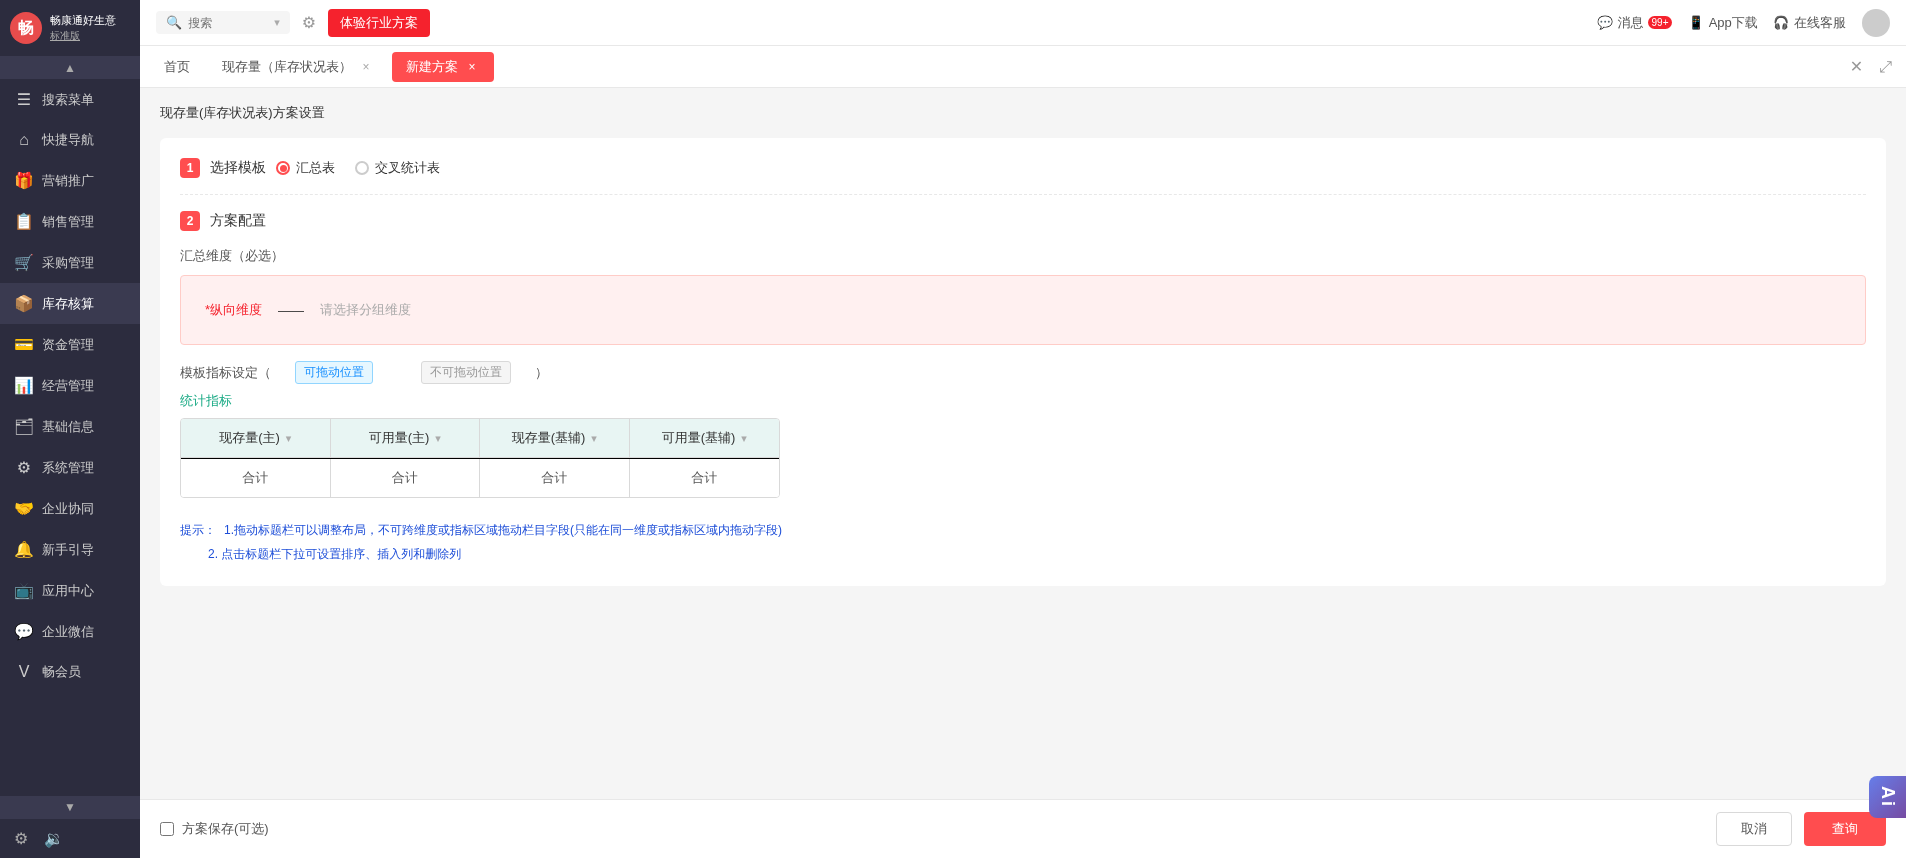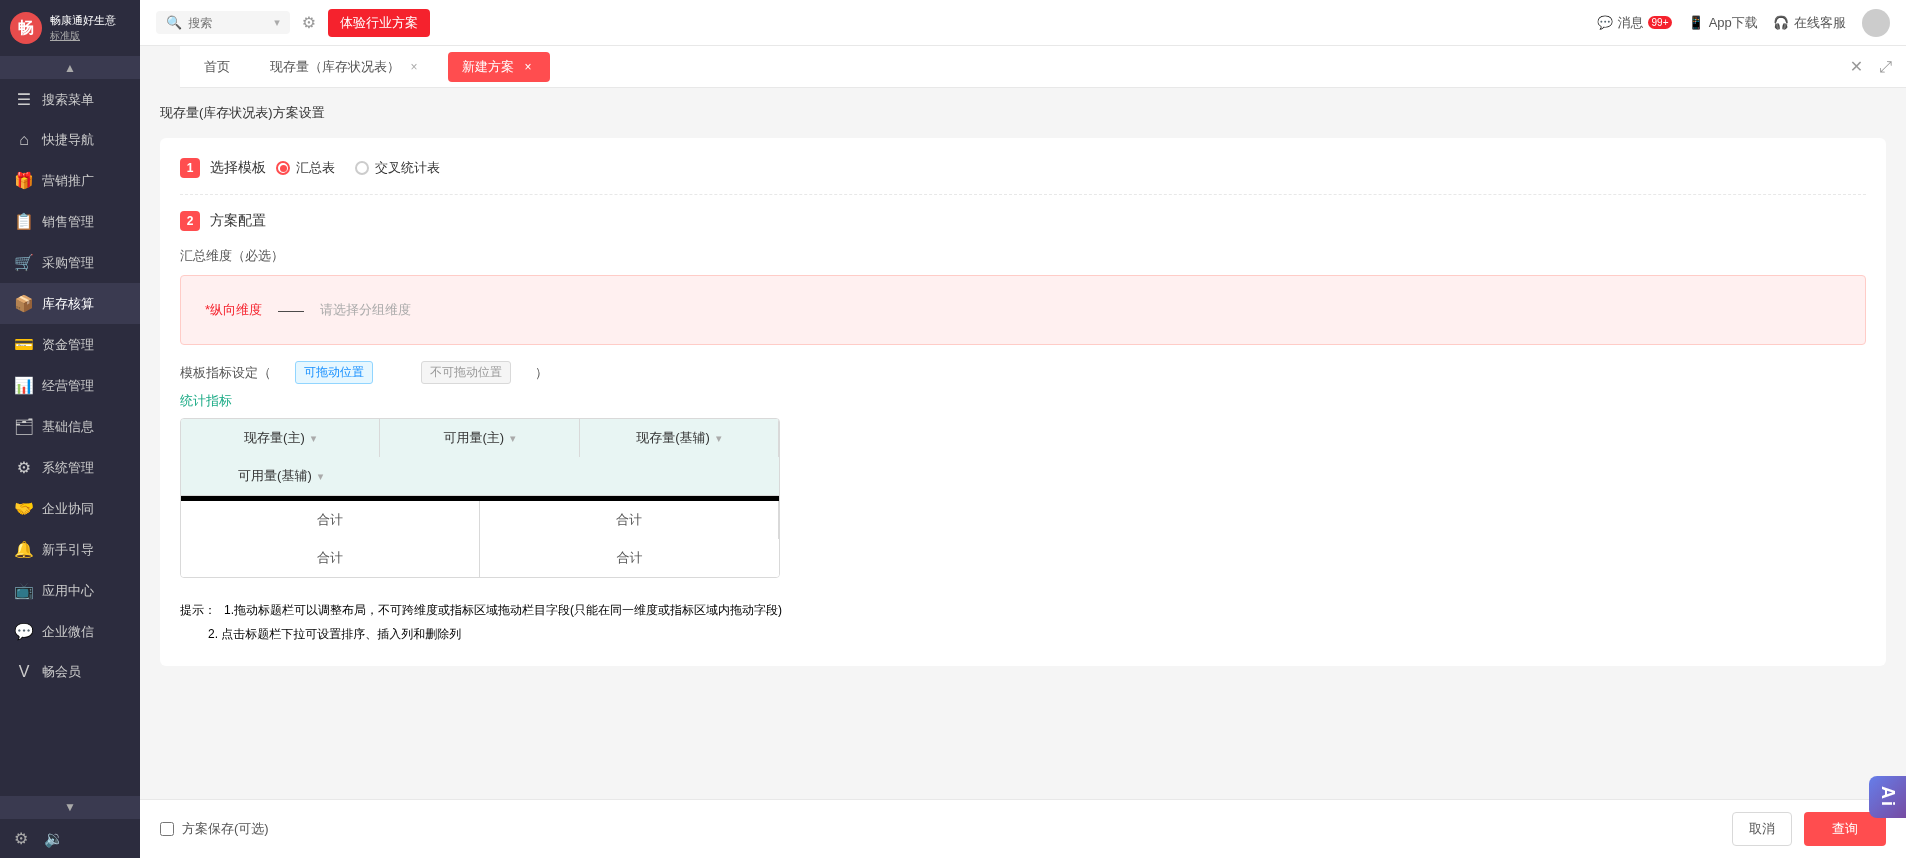--- a/index.html
+++ b/index.html
@@ -98,24 +98,23 @@
     .topbar-avatar { width: 28px; height: 28px; background: #ccc; border-radius: 50%; }
 
     
     .tabbar {
       height: 42px;
       background: #fff;
       border-bottom: 1px solid #e8e8e8;
       display: flex;
       align-items: center;
       padding: 0 10px;
-      gap: 12px;
+      gap: 4px;
       flex-shrink: 0;
       position: relative;
-      margin-left: 40px;
     }
     .tab {
       display: flex; align-items: center; gap: 6px;
       padding: 8px 14px;
       font-size: 13px;
       cursor: pointer;
       border-radius: 4px 4px 0 0;
       color: #555;
     }
     .tab-close {
@@ -218,46 +217,46 @@
       display: inline-flex; align-items: center; gap: 4px;
     }
     .badge-draggable { background: #e6f7ff; color: #1890ff; border: 1px solid #91d5ff; }
     .badge-fixed { background: #f5f5f5; color: #999; border: 1px solid #d9d9d9; }
 
     .stat-section-title { color: #1aaa85; font-size: 13px; margin-bottom: 8px; font-weight: 500; }
 
     .stat-table { border: 1px solid #d9d9d9; border-radius: 4px; overflow: hidden; width: 600px; }
     .stat-table-header {
       display: grid;
-      grid-template-columns: repeat(3, 1fr);
+      grid-template-columns: repeat(4, 1fr);
       background: #e8f5f3;
       border-bottom: 1px solid #d9d9d9;
     }
     .stat-table-cell {
       padding: 10px 12px;
       display: flex;
       align-items: center;
       justify-content: center;
       font-size: 13px;
       color: #333;
       border-right: 1px solid #d9d9d9;
       gap: 6px;
     }
     .stat-table-cell:last-child { border-right: none; }
     .stat-table-row {
       display: grid;
-      grid-template-columns: repeat(2, 1fr);
-      border-top: 5px solid #000000;
+      grid-template-columns: repeat(4, 1fr);
+      border-top: 1px solid #000000;
     }
     .stat-table-row .stat-table-cell { background: #fff; color: #555; }
 
     .tips-section {
       margin-top: 20px;
       font-size: 12px;
-      color: #000000;
+      color: #1d4ed8;
       line-height: 2;
     }
     .tips-section .tip-item { display: flex; gap: 8px; align-items: flex-start; }
 
     
     .footer {
       background: #fff;
       border-top: 1px solid #e8e8e8;
       padding: 12px 20px;
       display: flex;
@@ -266,21 +265,21 @@
       flex-shrink: 0;
     }
     .footer-save { display: flex; align-items: center; gap: 8px; }
     .footer-checkbox {
       width: 14px; height: 14px; border: 1px solid #ccc; cursor: pointer;
     }
     .footer-save-label { font-size: 13px; color: #555; }
     .footer-btns { display: flex; gap: 12px; }
     .btn-cancel {
       background: #fff; border: 1px solid #d9d9d9; color: #555;
-      padding: 7px 16px; border-radius: 4px; cursor: pointer; font-size: 13px;
+      padding: 7px 24px; border-radius: 4px; cursor: pointer; font-size: 13px;
     }
     .btn-query {
       background: #ff4d4f; border: none; color: #fff;
       padding: 7px 28px; border-radius: 4px; cursor: pointer; font-size: 13px;
     }
 
     
     .ai-btn {
       position: fixed;
       right: 0;

